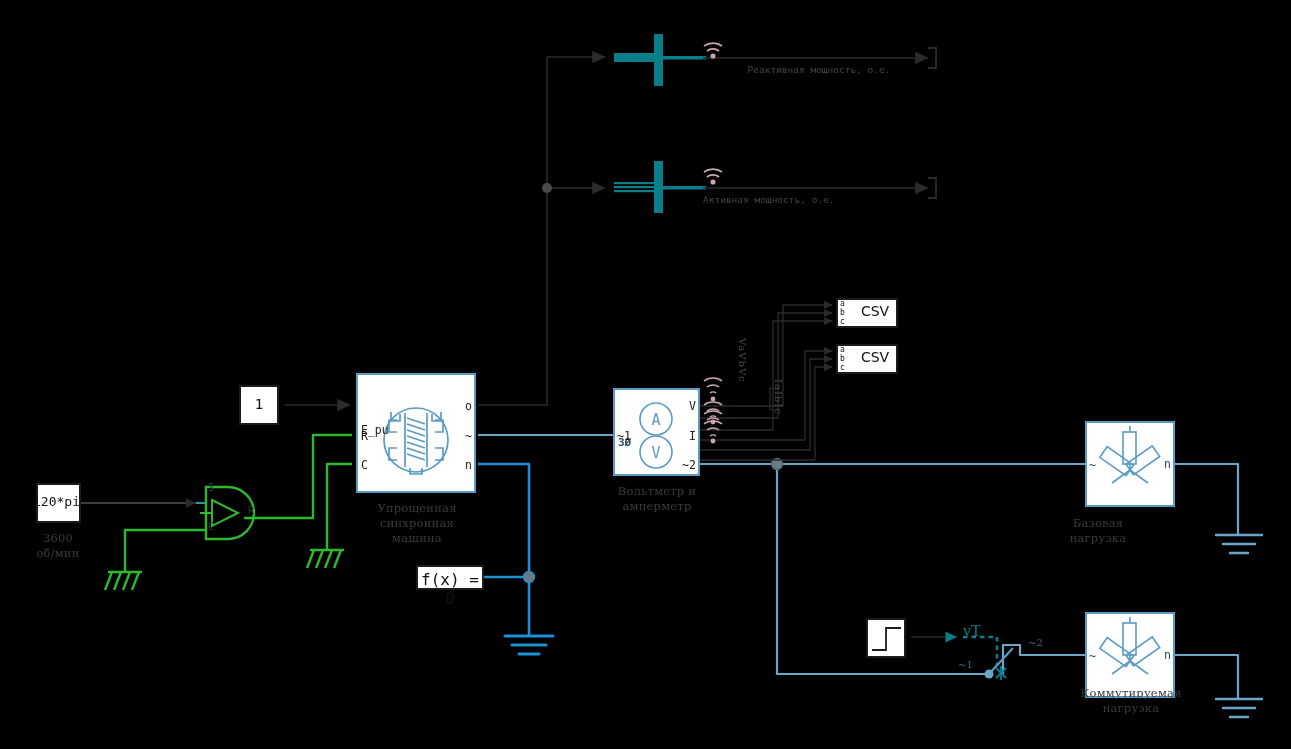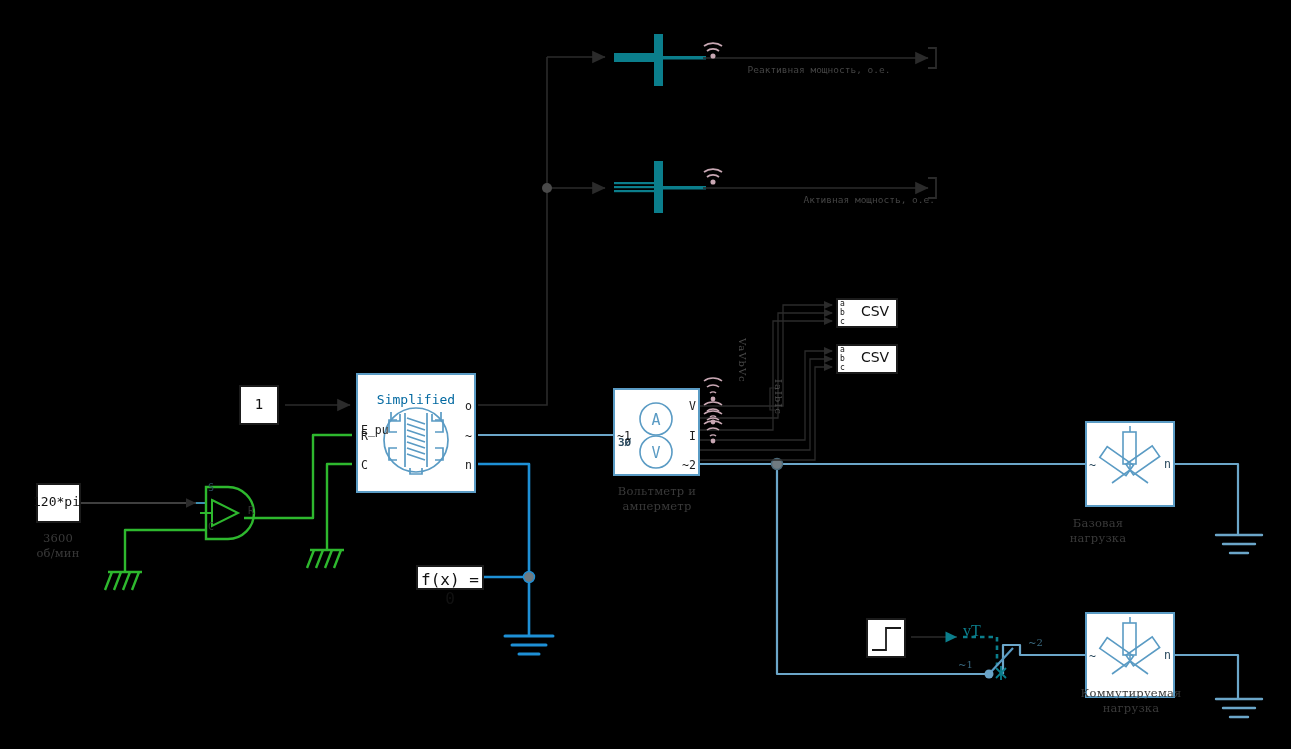--- a/index.html
+++ b/index.html
@@ -182,21 +182,21 @@
   </svg>
   <div class="port" style="left:208px;top:482px;font-size:10px;color:#2b4a5e;">S</div>
   <div class="port" style="left:208px;top:521px;font-size:10px;color:#333;">C</div>
   <div class="port" style="left:248px;top:505px;font-size:10px;color:#333;">R</div>
 
   <div class="blk dark" style="left:239px;top:385px;width:40px;height:40px;"></div>
   <div class="val" style="left:239px;top:396px;width:40px;text-align:center;">1</div>
 
   <div class="blk blue" style="left:356px;top:373px;width:120px;height:120px;"></div>
   <div style="position:absolute;left:356px;top:379px;width:120px;text-align:center;
-              font-family:'DejaVu Sans Mono','Liberation Mono',monospace;font-size:13px;color:#0369a1;margin-top:13px;">Simplified</div>
+              font-family:'DejaVu Sans Mono','Liberation Mono',monospace;font-size:13px;color:#ffffff;margin-top:13px;">Simplified</div>
   <svg class="layer">
     <g stroke="#5a9bc4" stroke-width="1.7" fill="none">
       <circle cx="416" cy="440" r="32"></circle>
       <path d="M400,414 L400,421 L391,421 L391,412
                M432,414 L432,421 L441,421 L441,412"></path>
       <path d="M394,419 L394,461 L438,461 L438,419 z" opacity="0"></path>
       <path d="M397,420 L389,420 L389,432 L397,432
                M435,420 L443,420 L443,432 L435,432
                M397,448 L389,448 L389,460 L397,460
                M435,448 L443,448 L443,460 L435,460"></path>
@@ -206,20 +206,25 @@
                M407,454 L425,460"></path>
       <path d="M410,468 L410,474 L422,474 L422,468"></path>
     </g>
   </svg>
   <div class="port" style="left:361px;top:423px;">E_pu</div>
   <div class="port" style="left:361px;top:429px;">R</div>
   <div class="port" style="left:361px;top:458px;">C</div>
   <div class="port" style="left:465px;top:399px;">o</div>
   <div class="port" style="left:465px;top:429px;">~</div>
   <div class="port" style="left:465px;top:458px;">n</div>
+  <div class="cap" style="left:371px;top:501px;width:92px;">
+    <div>Упрощенная</div>
+    <div>синхронная</div>
+    <div>машина</div>
+  </div>
 
   <div class="blk dark" style="left:416px;top:565px;width:68px;height:25px;"></div>
   <div style="position:absolute;left:416px;top:570px;width:68px;text-align:center;
               font-family:'DejaVu Sans Mono','Liberation Mono',monospace;font-size:16px;color:#111;">f(x) = 0</div>
 
   <div class="blk blue" style="left:613px;top:388px;width:87px;height:88px;"></div>
   <div style="position:absolute;left:618px;top:393px;font-family:'DejaVu Sans Mono','Liberation Mono',monospace;
               font-size:11px;color:#2b4a5e;font-weight:bold;margin-top:43px;">3Ø</div>
   <svg class="layer">
     <circle cx="656" cy="419" r="16" fill="none" stroke="#5a9bc4" stroke-width="1.6"></circle>
@@ -273,21 +278,21 @@
       <g>
         <path d="M704,172 A13,10 0 0 1 722,172"></path>
         <path d="M707,177 A8,6 0 0 1 719,177"></path>
         <circle cx="713" cy="182" r="1.7" fill="#c9a8b4"></circle>
       </g>
     </g>
   </svg>
 
   <div class="sig" style="left:703px;top:64px;width:232px;text-align:center;
               font-family:'DejaVu Sans Mono','Liberation Mono',monospace;font-size:9.5px;">Реактивная мощность, о.е.</div>
-  <div class="sig" style="left:703px;top:194px;width:232px;text-align:right;
+  <div class="sig" style="left:703px;top:194px;width:232px;text-align:left;
               font-family:'DejaVu Sans Mono','Liberation Mono',monospace;font-size:9.5px;">Активная мощность, о.е.</div>
 
   <div style="position:absolute;left:748px;top:338px;transform:rotate(90deg);
               transform-origin:left top;font-family:'DejaVu Serif',serif;font-size:10px;
               color:#4a4a4a;letter-spacing:1px;white-space:nowrap;">
     <span>Va</span><span>Vb</span><span>Vc</span>
   </div>
   <div style="position:absolute;left:784px;top:379px;transform:rotate(90deg);
               transform-origin:left top;font-family:'DejaVu Serif',serif;font-size:10px;
               color:#4a4a4a;letter-spacing:1px;white-space:nowrap;">

